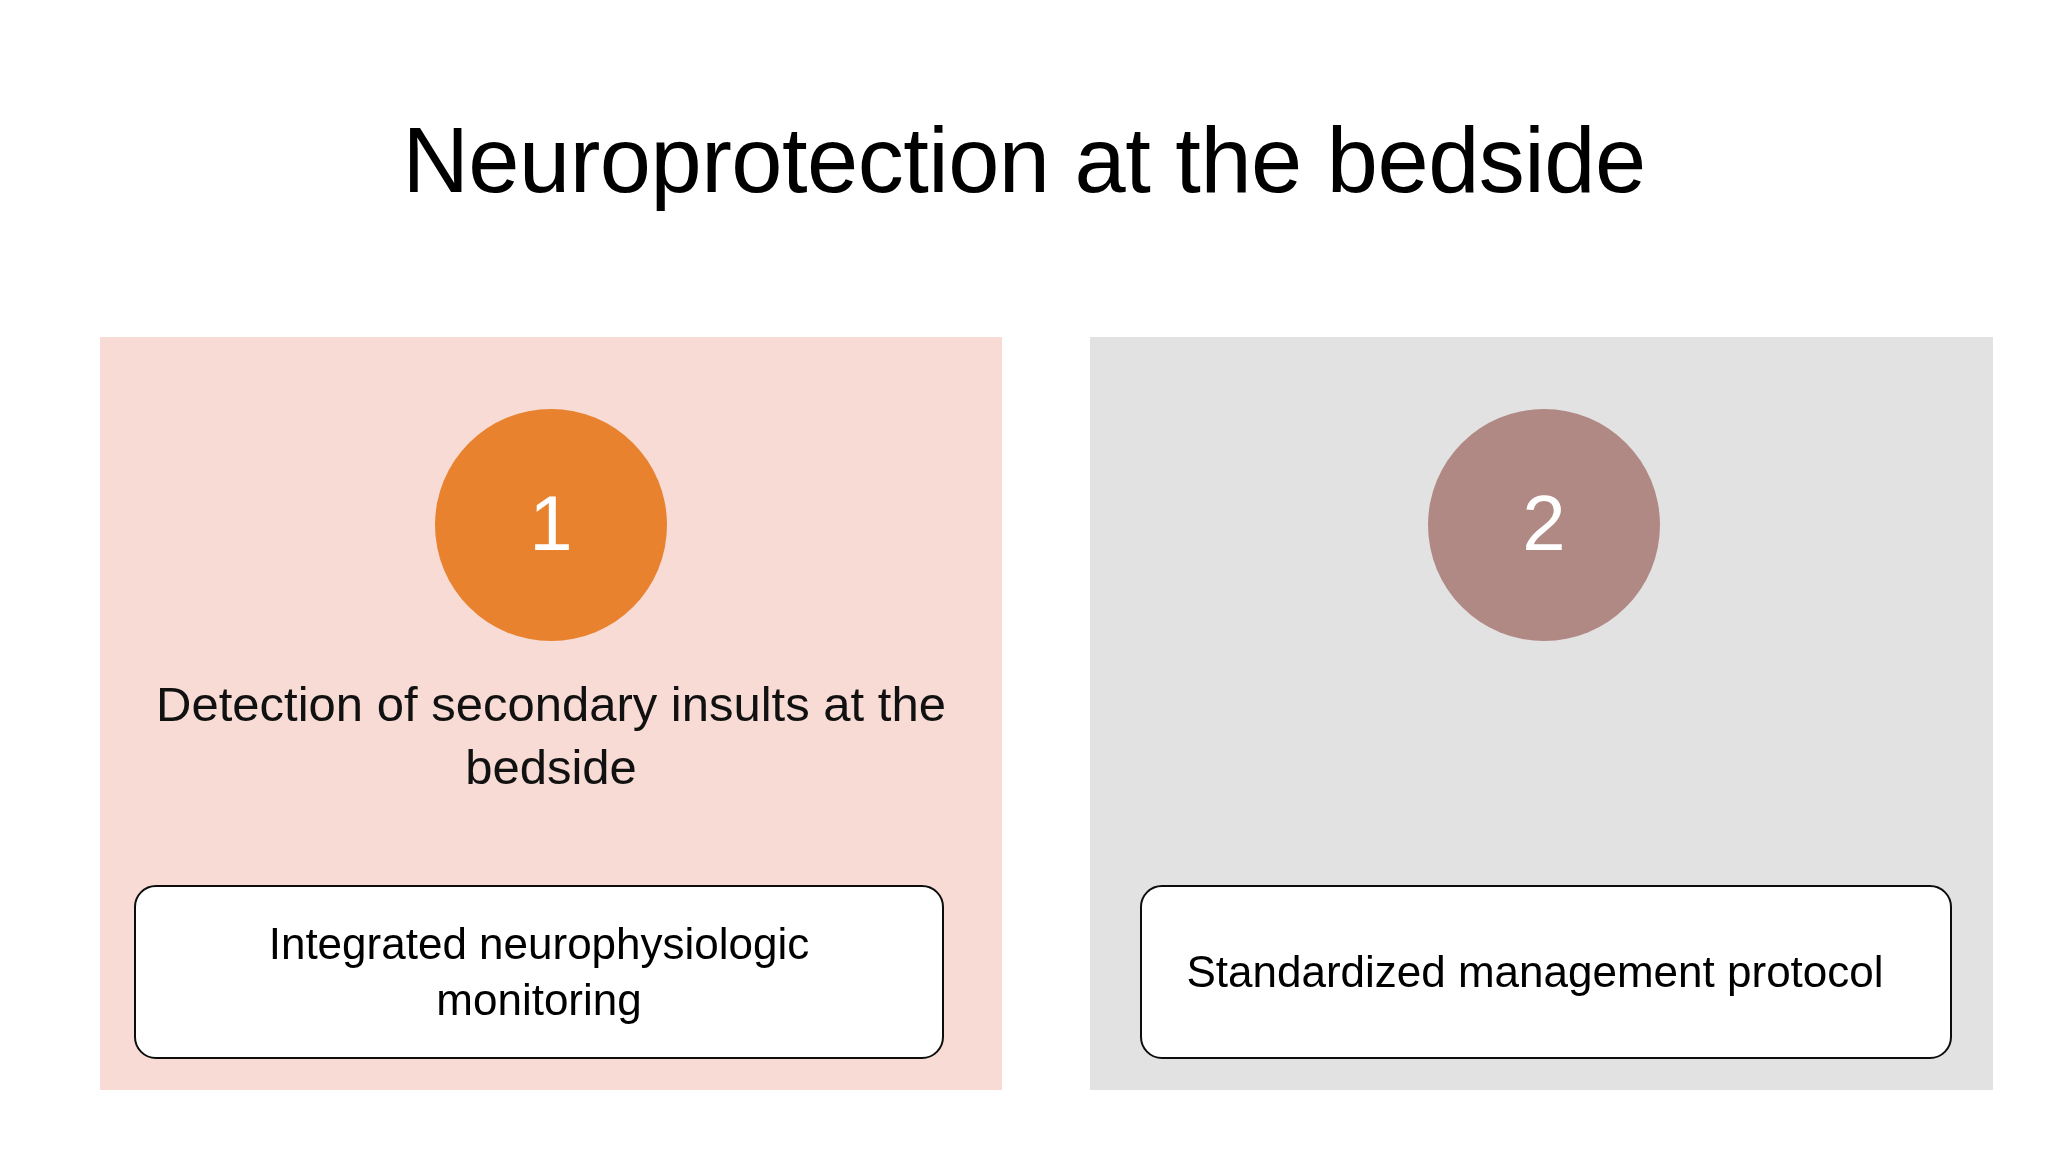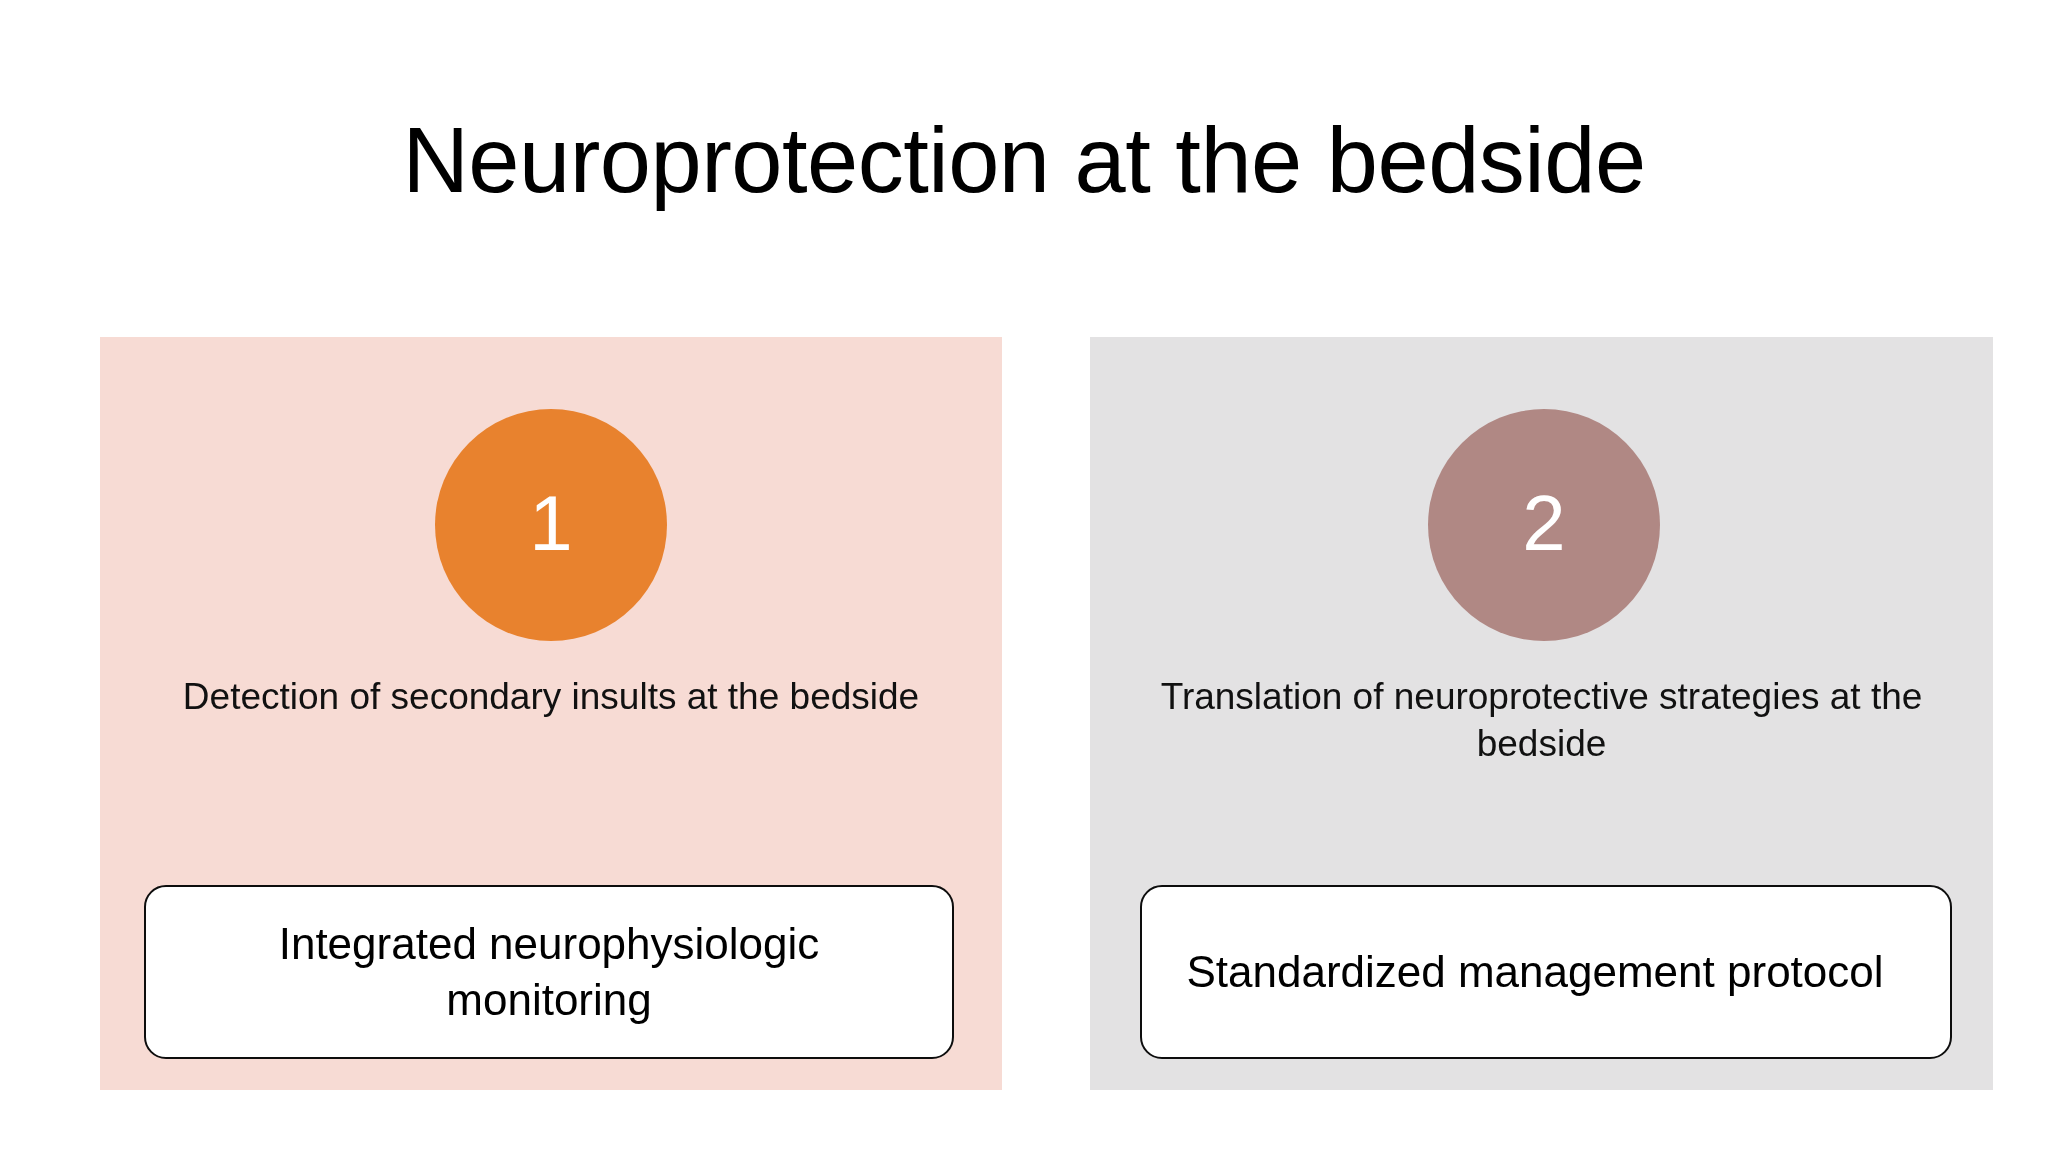--- a/index.html
+++ b/index.html
@@ -77,41 +77,41 @@
     top: -2px;
   }
 
   
   .card-desc {
     position: absolute;
     left: 40px;
     right: 40px;
     top: 336px;
     text-align: center;
-    font-size: 37px;
+    font-size: 49px;
     line-height: 1.28;
     font-weight: 400;
     color: #111111;
   }
 
   
   .callout {
     position: absolute;
     background: #ffffff;
     border: 2px solid #0d0d0d;
     border-radius: 22px;
     box-sizing: border-box;
     display: flex;
     align-items: center;
     justify-content: center;
     text-align: center;
     padding: 0 34px;
   }
   #card-1 .callout {
-    left: 44px;
+    left: 34px;
     top: 548px;
     width: 810px;
     height: 174px;
   }
   #card-2 .callout {
     left: 50px;
     top: 548px;
     width: 812px;
     height: 174px;
     padding-left: 12px;
@@ -143,21 +143,20 @@
     </div>
 
   </div>
 
   <div class="card" id="card-2" style="background: rgb(227, 226, 227);">
 
     <div class="badge" style="background: rgb(176, 136, 132);">
       <span class="badge-number" style="color: rgb(255, 255, 255);">2</span>
     </div>
 
-    <div class="card-desc">Translation of neuroprotective strategies at the bedside</div>
 
     <div class="callout" style="background: rgb(255, 255, 255); border-color: rgb(13, 13, 13);">
       <span class="callout-text">Standardized management protocol</span>
     </div>
 
   </div>
 
 </div>
 
 </body></html>

